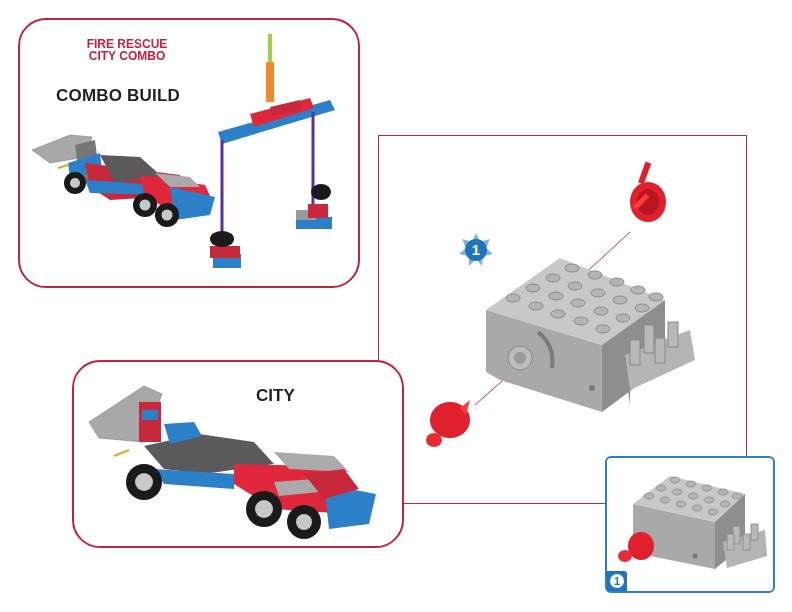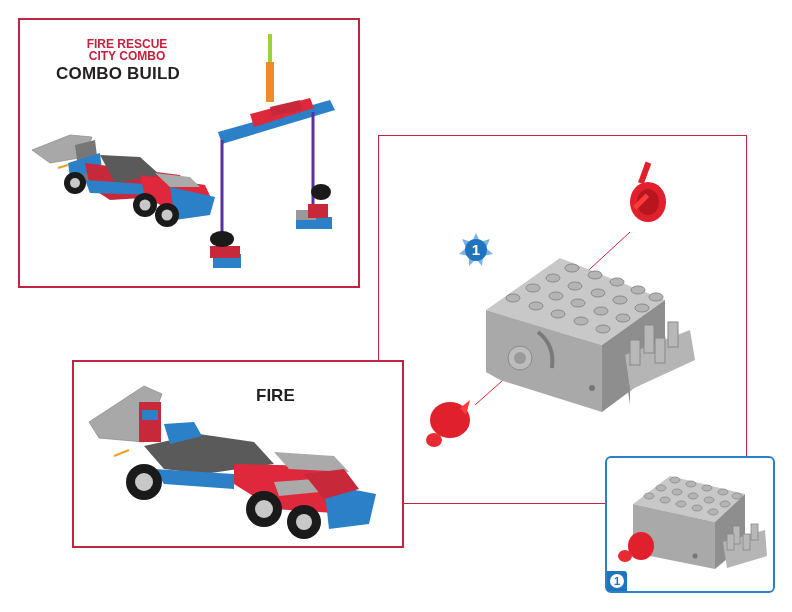--- a/index.html
+++ b/index.html
@@ -1,22 +1,22 @@
 <!DOCTYPE html>
 <html><head>
   <meta charset="utf-8">
   <style>
     html, body { margin:0; padding:0; background:#ffffff; }
     body { width:792px; height:612px; position:relative; overflow:hidden; font-family:"Liberation Sans", sans-serif; }
-    .frame { position:absolute; box-sizing:border-box; background:#fff; }
+    .frame { position:absolute; box-sizing:border-box; background:#fff;border-radius:28px; }
     .red-frame { border:2px solid #c0243f; }
     .main-frame { position:absolute; border:1.5px solid #c0243f; box-sizing:border-box; }
     .blue-frame { border:2px solid #2b80c8; border-radius:6px; }
     .combo-sub { position:absolute; color:#c8203e; font-weight:bold; font-size:12px; line-height:12px; text-align:center; }
-    .combo-title { position:absolute; color:#231f20; font-weight:bold; font-size:17px; letter-spacing:0.2px; }
+    .combo-title { position:absolute; color:#231f20; font-weight:bold; font-size:17px; letter-spacing:0.2px;margin-top:22px; }
     .racer-title { position:absolute; color:#231f20; font-weight:bold; font-size:17px; }
     svg { position:absolute; overflow:visible; }
     .badge-step { position:absolute; }
     .badge-corner { position:absolute; left:0; bottom:0; width:20px; height:20px; background:#1f74bd; border-top-right-radius:3px; }
     .badge-corner .circle { position:absolute; left:3px; top:3px; width:14px; height:14px; border-radius:50%; background:#fff; color:#1f74bd; font-weight:bold; font-size:11px; line-height:14px; text-align:center; }
   </style>
 </head>
 <body>
 
 <div class="frame red-frame" style="left:18px;top:18px;width:342px;height:270px;">
@@ -123,21 +123,21 @@
   </g>
 
   <g>
     <ellipse cx="30" cy="270" rx="20" ry="18" fill="#e0202c"></ellipse>
     <ellipse cx="14" cy="290" rx="8" ry="7" fill="#e82a34"></ellipse>
     <polygon points="40,258 50,250 46,265" fill="#ff3a3a"></polygon>
   </g>
 </svg>
 
 <div class="frame red-frame" style="left:72px;top:360px;width:332px;height:188px;">
-  <div class="racer-title" style="left:182px;top:24px;">FIRE</div>
+  <div class="racer-title" style="left:182px;top:24px;">CITY</div>
   <svg style="left:10px;top:12px;" width="310" height="165" viewBox="0 0 310 165">
     <polygon points="5,48 60,12 78,20 60,68 15,64" fill="#a8a8a8" stroke="#888" stroke-width="0.7"></polygon>
     <rect x="55" y="28" width="22" height="40" fill="#c7283a"></rect>
     <rect x="58" y="36" width="16" height="10" fill="#2b80c8"></rect>
     <polygon points="60,72 115,60 170,68 190,90 120,100 80,95" fill="#5a5a5a"></polygon>
     <polygon points="80,50 110,48 118,62 86,70" fill="#2b80c8"></polygon>
     <polygon points="70,95 150,100 150,115 80,110" fill="#2b80c8"></polygon>
     <polygon points="150,90 240,92 270,110 265,140 190,135 150,110" fill="#e0283c"></polygon>
     <polygon points="190,78 250,82 265,98 205,95" fill="#aaa"></polygon>
     <polygon points="190,108 230,105 235,118 195,122" fill="#aaa"></polygon>

